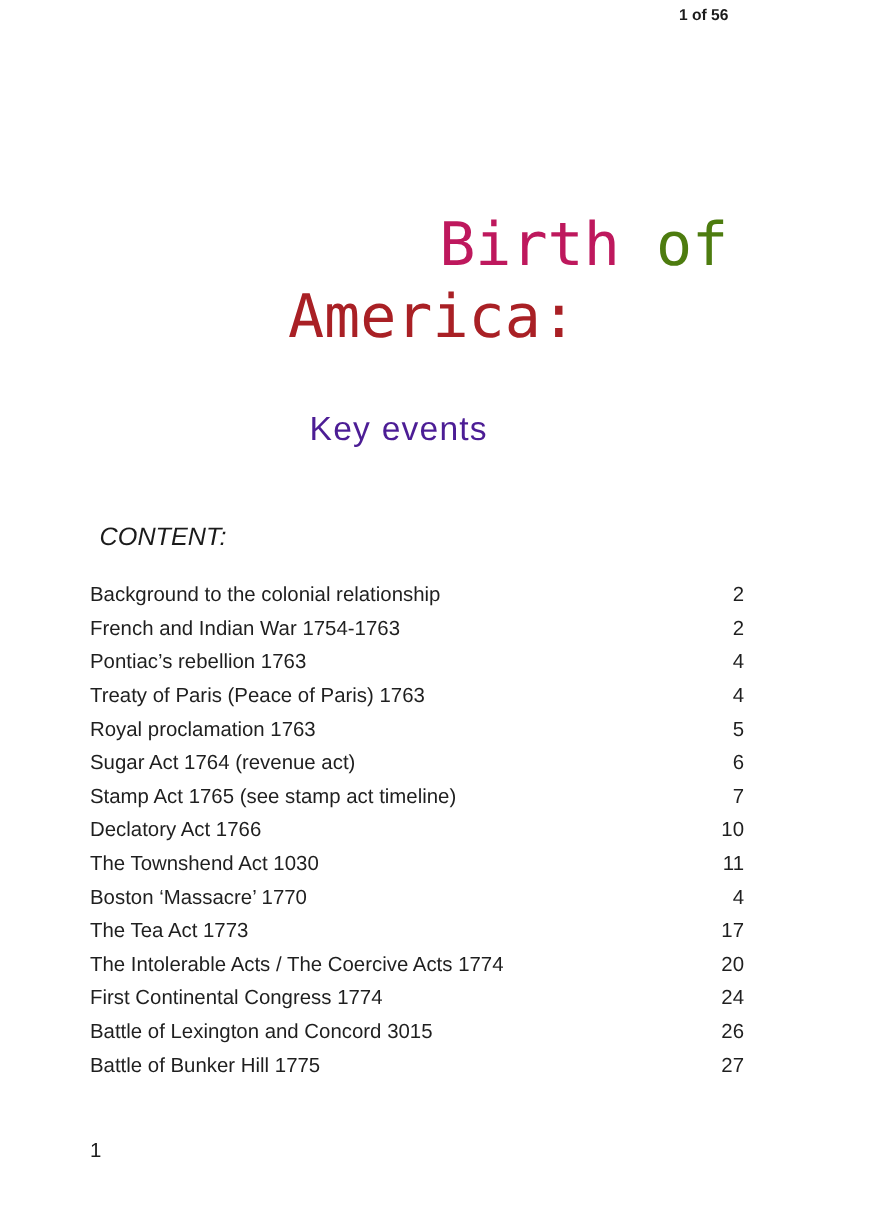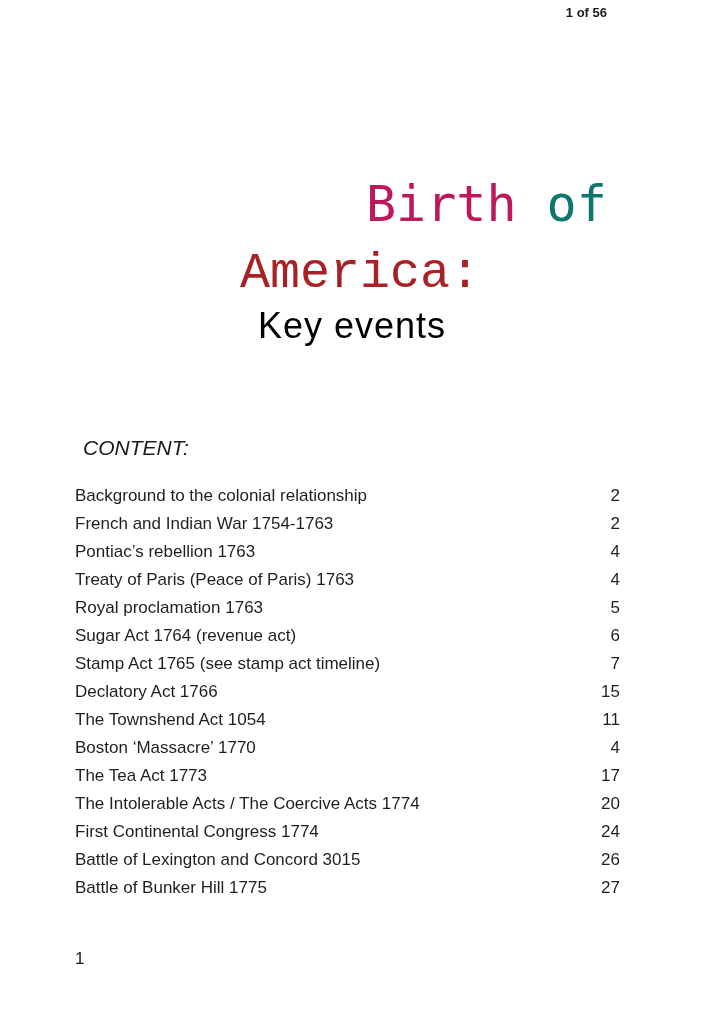--- a/index.html
+++ b/index.html
@@ -27,33 +27,33 @@
   }
   .title-line {
     position: absolute;
     font-family: "DejaVu Sans Mono", monospace;
     font-size: 50px;
     line-height: 1;
     white-space: pre;
     font-weight: 400;
   }
   .title-line.line1 { top: 179px; left: 366px; }
-  .title-line.line2 { top: 249px; left: 240px; font-family: Liberation Mono, monospace; }
+  .title-line.line2 { top: 239px; left: 240px; }
   .title-blue { color: #be185d; }
-  .title-gray { color: #0f766e; }
+  .title-gray { color: #4d7c0f; }
   .title-red  { color: #A92025; }
   .subtitle {
     position: absolute;
-    top: 308px;
+    top: 344px;
     left: 258px;
-    font-size: 36px;
+    font-size: 28px;
     line-height: 1;
     font-weight: 300;
     letter-spacing: 1px;
-    color: #000000;
+    color: #4c1d95;
   }
   .content-heading {
     position: absolute;
     top: 437px;
     left: 83px;
     font-size: 21px;
     font-style: italic;
     line-height: 1;
     color: #1b1b1b;
   }
@@ -128,25 +128,25 @@
     <span class="toc-page">6</span>
   </div>
 
   <div class="toc-row">
     <span class="toc-label">Stamp Act 1765 (see stamp act timeline)</span>
     <span class="toc-page">7</span>
   </div>
 
   <div class="toc-row">
     <span class="toc-label">Declatory Act 1766</span>
-    <span class="toc-page">15</span>
+    <span class="toc-page">10</span>
   </div>
 
   <div class="toc-row">
-    <span class="toc-label">The Townshend Act 1054</span>
+    <span class="toc-label">The Townshend Act 1030</span>
     <span class="toc-page">11</span>
   </div>
 
   <div class="toc-row">
     <span class="toc-label">Boston ‘Massacre’ 1770</span>
     <span class="toc-page">4</span>
   </div>
 
   <div class="toc-row">
     <span class="toc-label">The Tea Act 1773</span>

